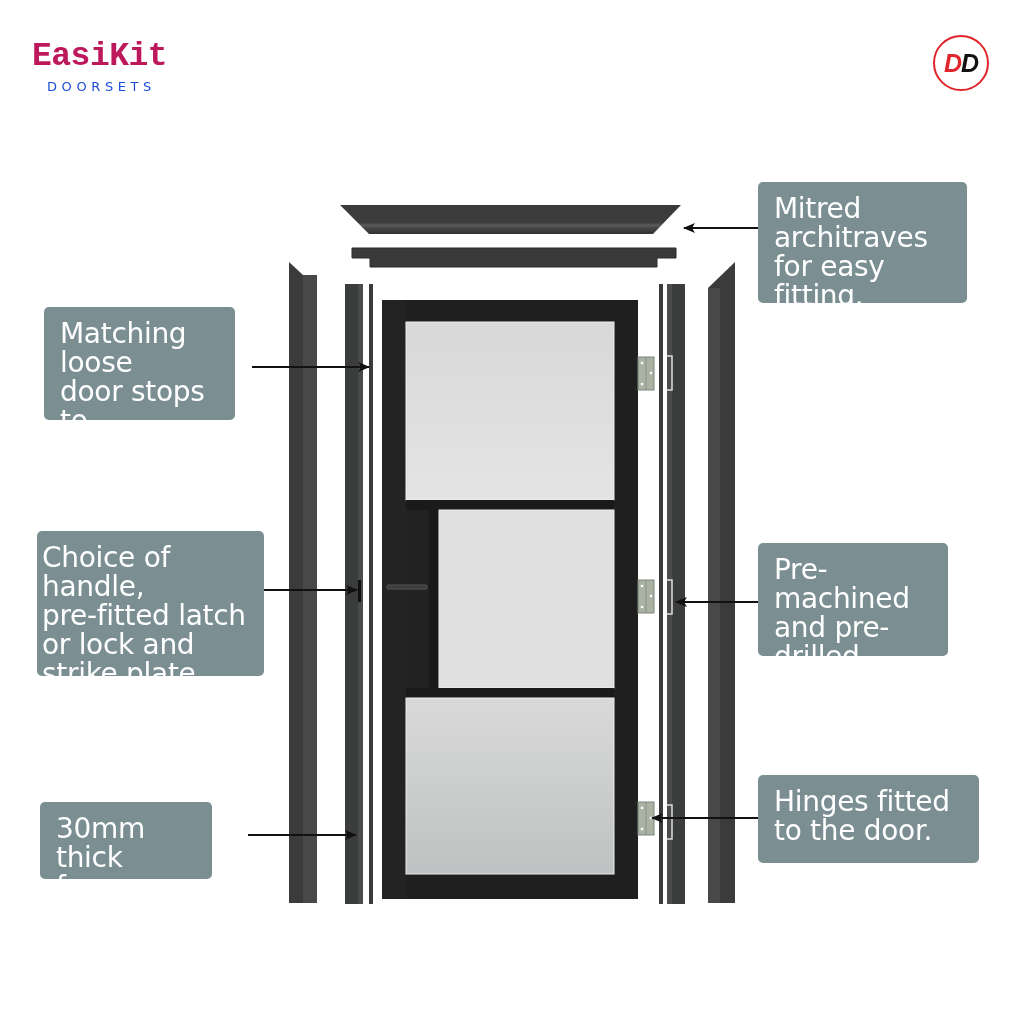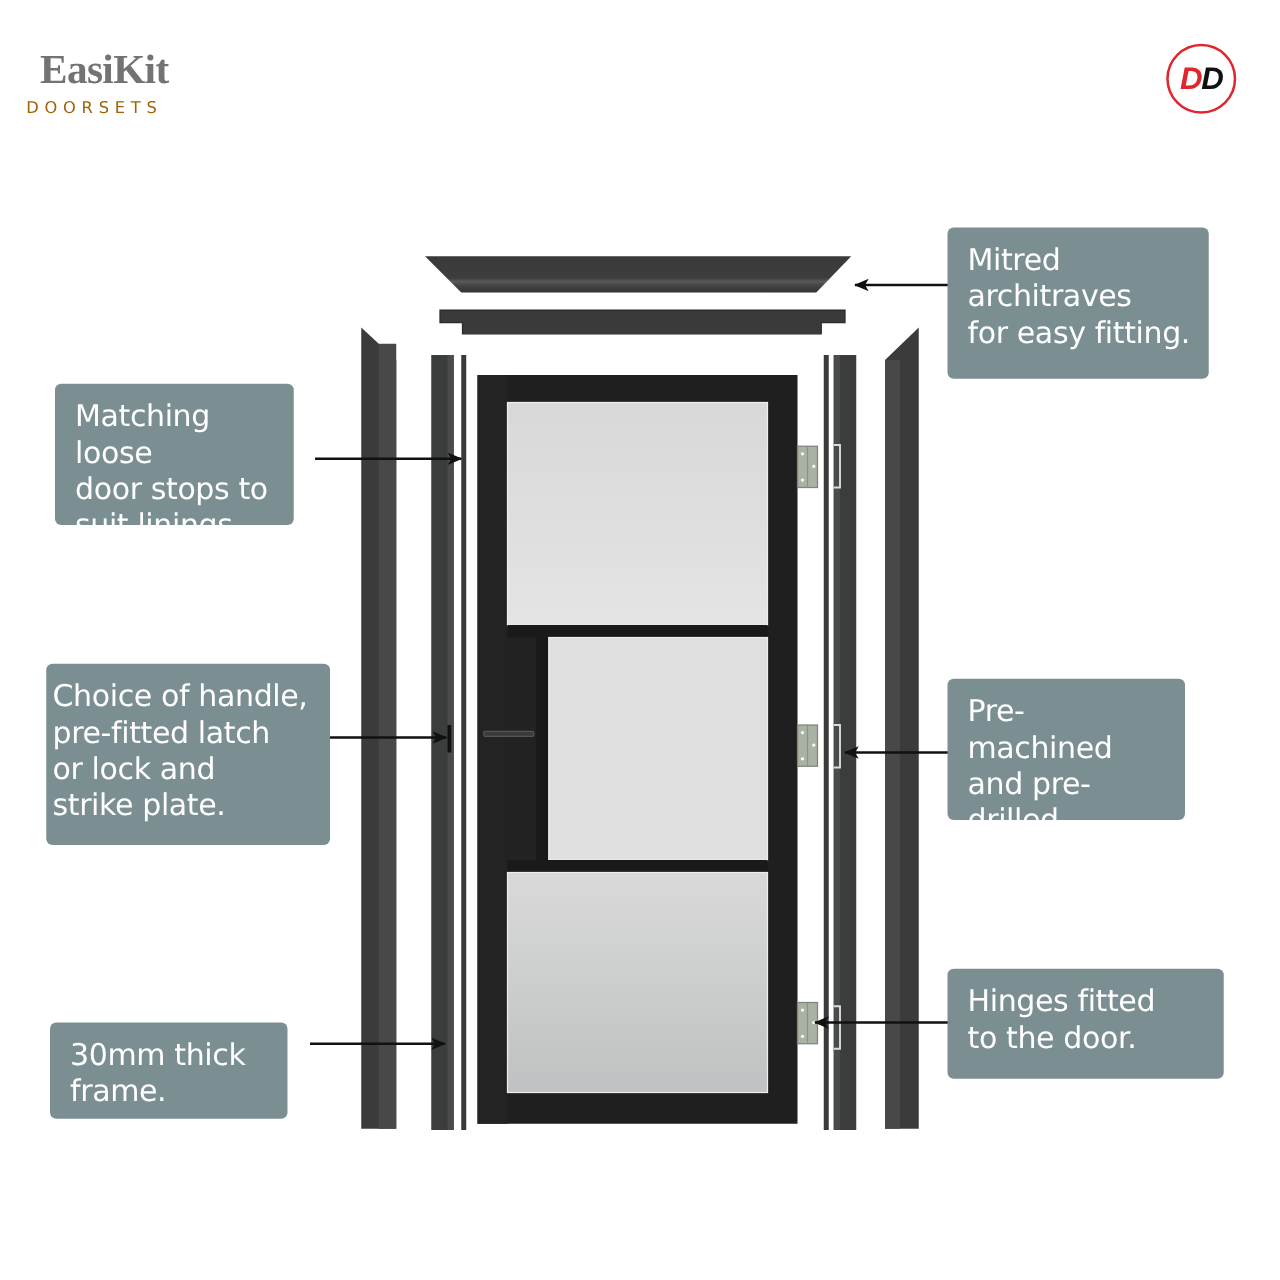--- a/index.html
+++ b/index.html
@@ -1,36 +1,36 @@
 <!DOCTYPE html>
 <html><head>
 <meta charset="utf-8">
 <style>
   html, body { margin: 0; padding: 0; background: #ffffff; }
   body { width: 1024px; height: 1024px; position: relative; overflow: hidden;
          font-family: "Liberation Sans", "DejaVu Sans", sans-serif; }
   .abs { position: absolute; }
 
   
-  .logo-main { left: 32px; top: 40px; font-size: 33px; font-weight: 700; color: #737373;
-               letter-spacing: -0.5px; line-height: 1; font-family: Liberation Serif, serif; }
-  .logo-sub { left: 21px; top: 80px; font-size: 13px; color: #a16207; letter-spacing: 4.6px;
+  .logo-main { left: 32px; top: 40px; font-size: 33px; font-weight: 700; color: #be185d;
+               letter-spacing: -0.5px; line-height: 1; font-family: Liberation Mono, monospace; }
+  .logo-sub { left: 47px; top: 80px; font-size: 13px; color: #1d4ed8; letter-spacing: 4.6px;
               line-height: 1; font-family: "DejaVu Sans", sans-serif; }
 
   .dd-badge { left: 933px; top: 35px; width: 56px; height: 56px; border: 2px solid #e0252c;
               border-radius: 50%; box-sizing: border-box; display: flex; align-items: center;
               justify-content: center; background: #fff; }
   .dd-badge span { font-weight: 700; font-style: italic; font-size: 25px; line-height: 1;
                    font-family: "Liberation Sans", sans-serif; letter-spacing: -1px; }
   .dd-red { color: #e0252c; }
   .dd-black { color: #111; }
 
   
   .callout { background: #7b8f93; color: #ffffff; border-radius: 5px; box-sizing: border-box;
-             font-family: "DejaVu Sans", sans-serif; font-size: 24px; line-height: 29px;
+             font-family: "DejaVu Sans", sans-serif; font-size: 28px; line-height: 29px;
              padding: 12px 14px 0 16px; letter-spacing: -0.3px; white-space: pre-line; }
 
   svg.drawing { position: absolute; left: 0; top: 0; }
 </style>
 </head>
 <body>
 
 <div class="abs logo-main">EasiKit</div>
 <div class="abs logo-sub">DOORSETS</div>
 
@@ -159,17 +159,17 @@
 
 <div class="abs callout" style="left:37px; top:531px; width:227px; height:145px; padding-left:5px;">Choice of handle,
 pre-fitted latch
 or lock and
 strike plate.</div>
 
 <div class="abs callout" style="left:758px; top:543px; width:190px; height:113px;">Pre-machined
 and pre-drilled
 linings.</div>
 
-<div class="abs callout" style="left:40px; top:802px; width:190px; height:77px;margin-top:16px;">30mm thick
+<div class="abs callout" style="left:40px; top:802px; width:172px; height:77px;">30mm thick
 frame.</div>
 
 <div class="abs callout" style="left:758px; top:775px; width:221px; height:88px;">Hinges fitted
 to the door.</div>
 
 </body></html>

